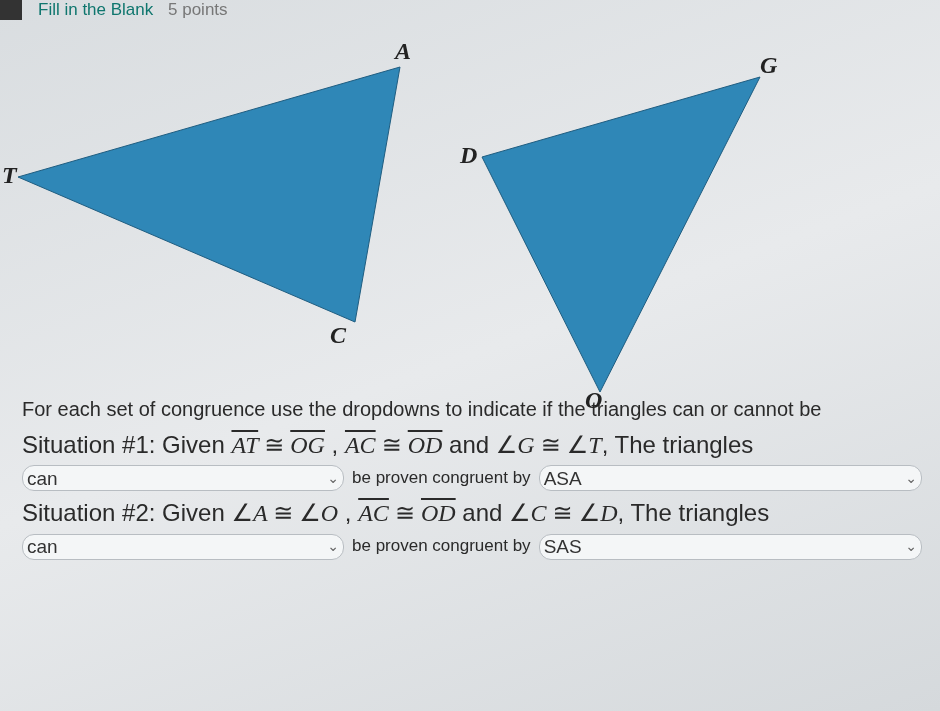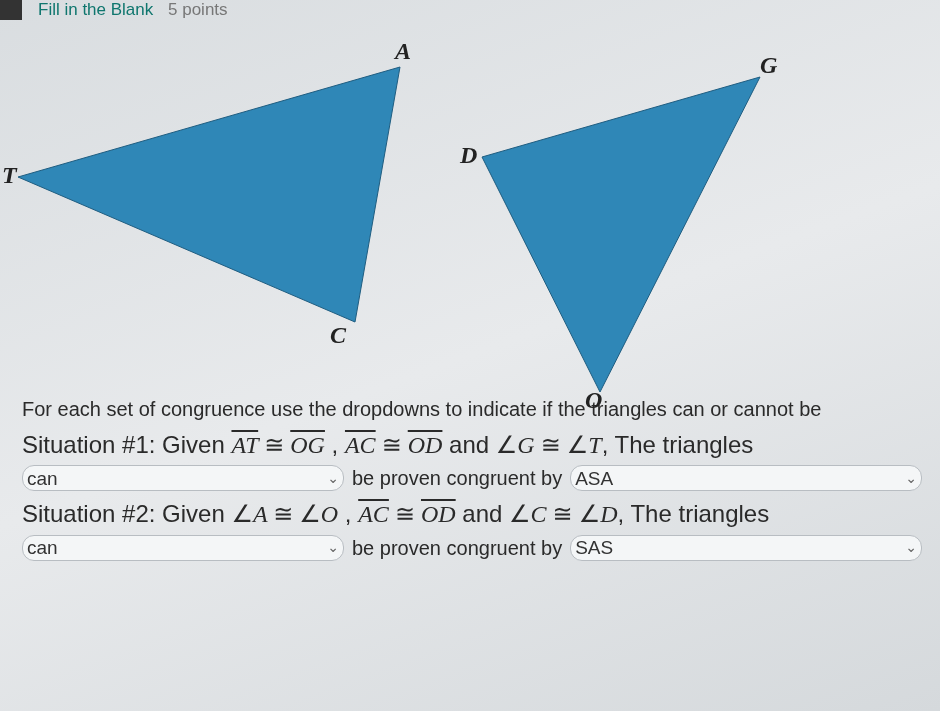--- a/index.html
+++ b/index.html
@@ -59,21 +59,21 @@
     font-size: 19px;
     color: #333;
     box-sizing: border-box;
     height: 26px;
   }
   .select.s1 { width: 322px; }
   .mid-text {
     display: flex;
     align-items: center;
     padding: 0 8px;
-    font-size: 20px;
+    font-size: 17px;
     white-space: nowrap;
   }
   .select.s2 { flex: 1; }
   .chev {
     font-size: 14px;
     color: #666;
   }
   .ovl { text-decoration: overline; }
   .math { font-family: "Times New Roman", serif; font-style: italic; }
   .ang { font-style: normal; }

